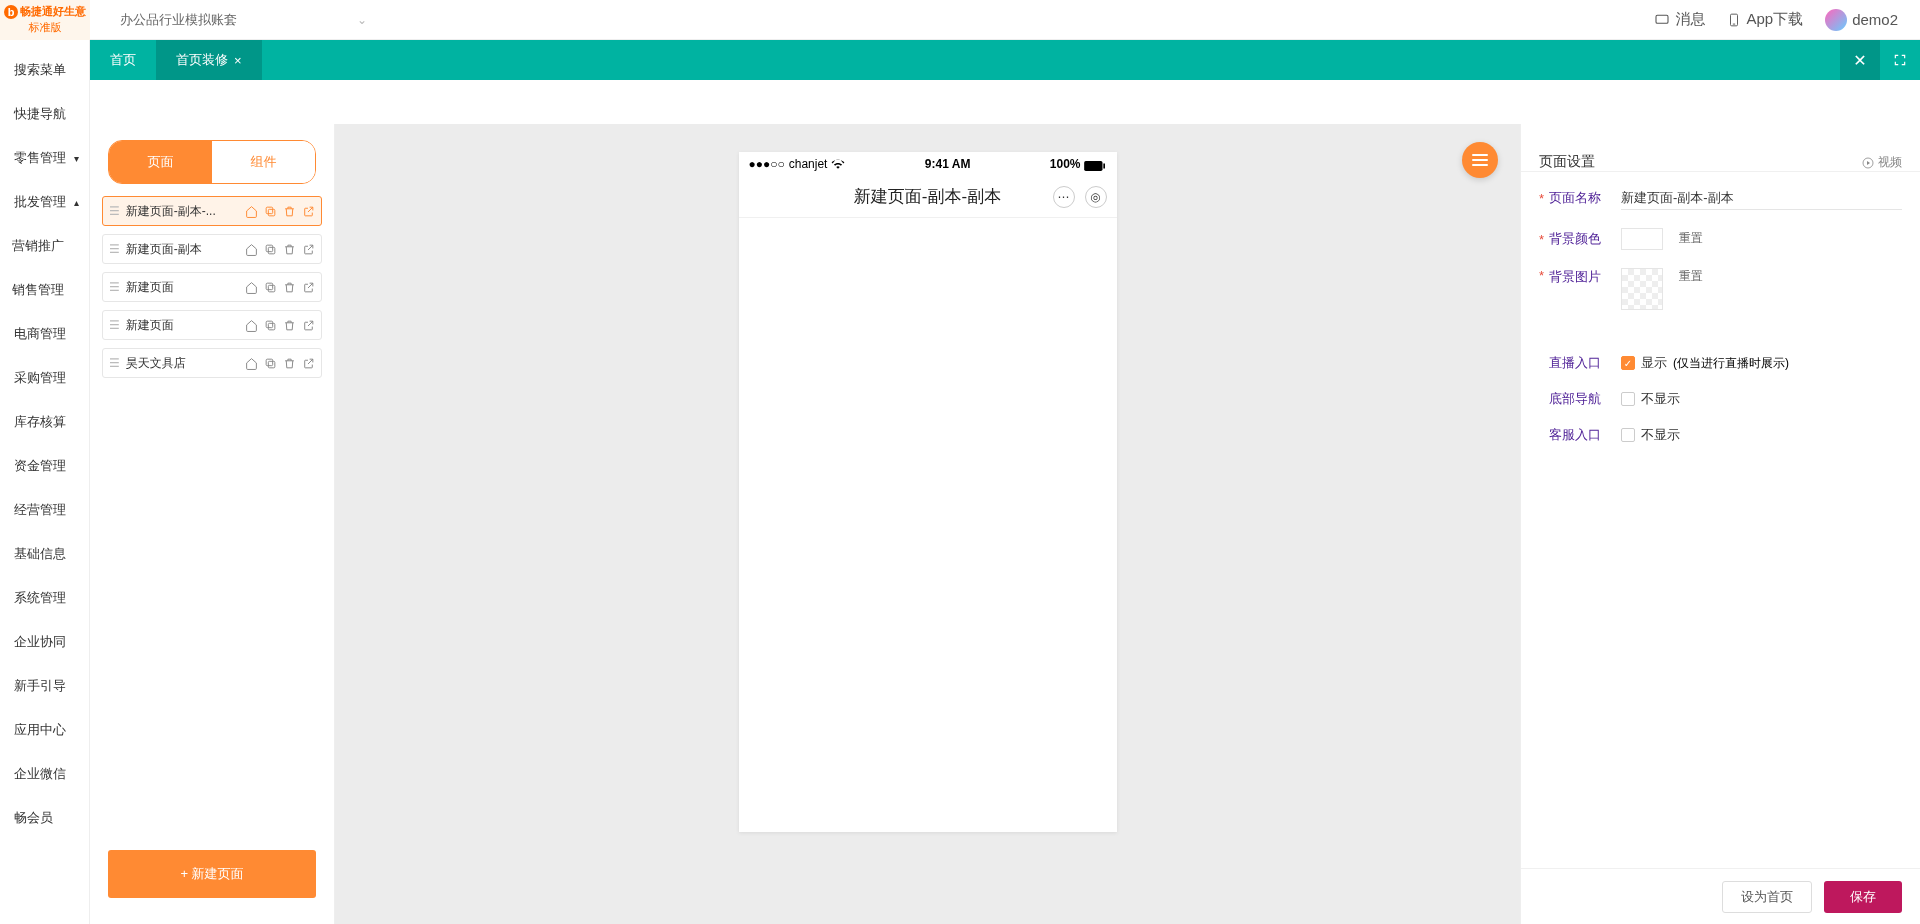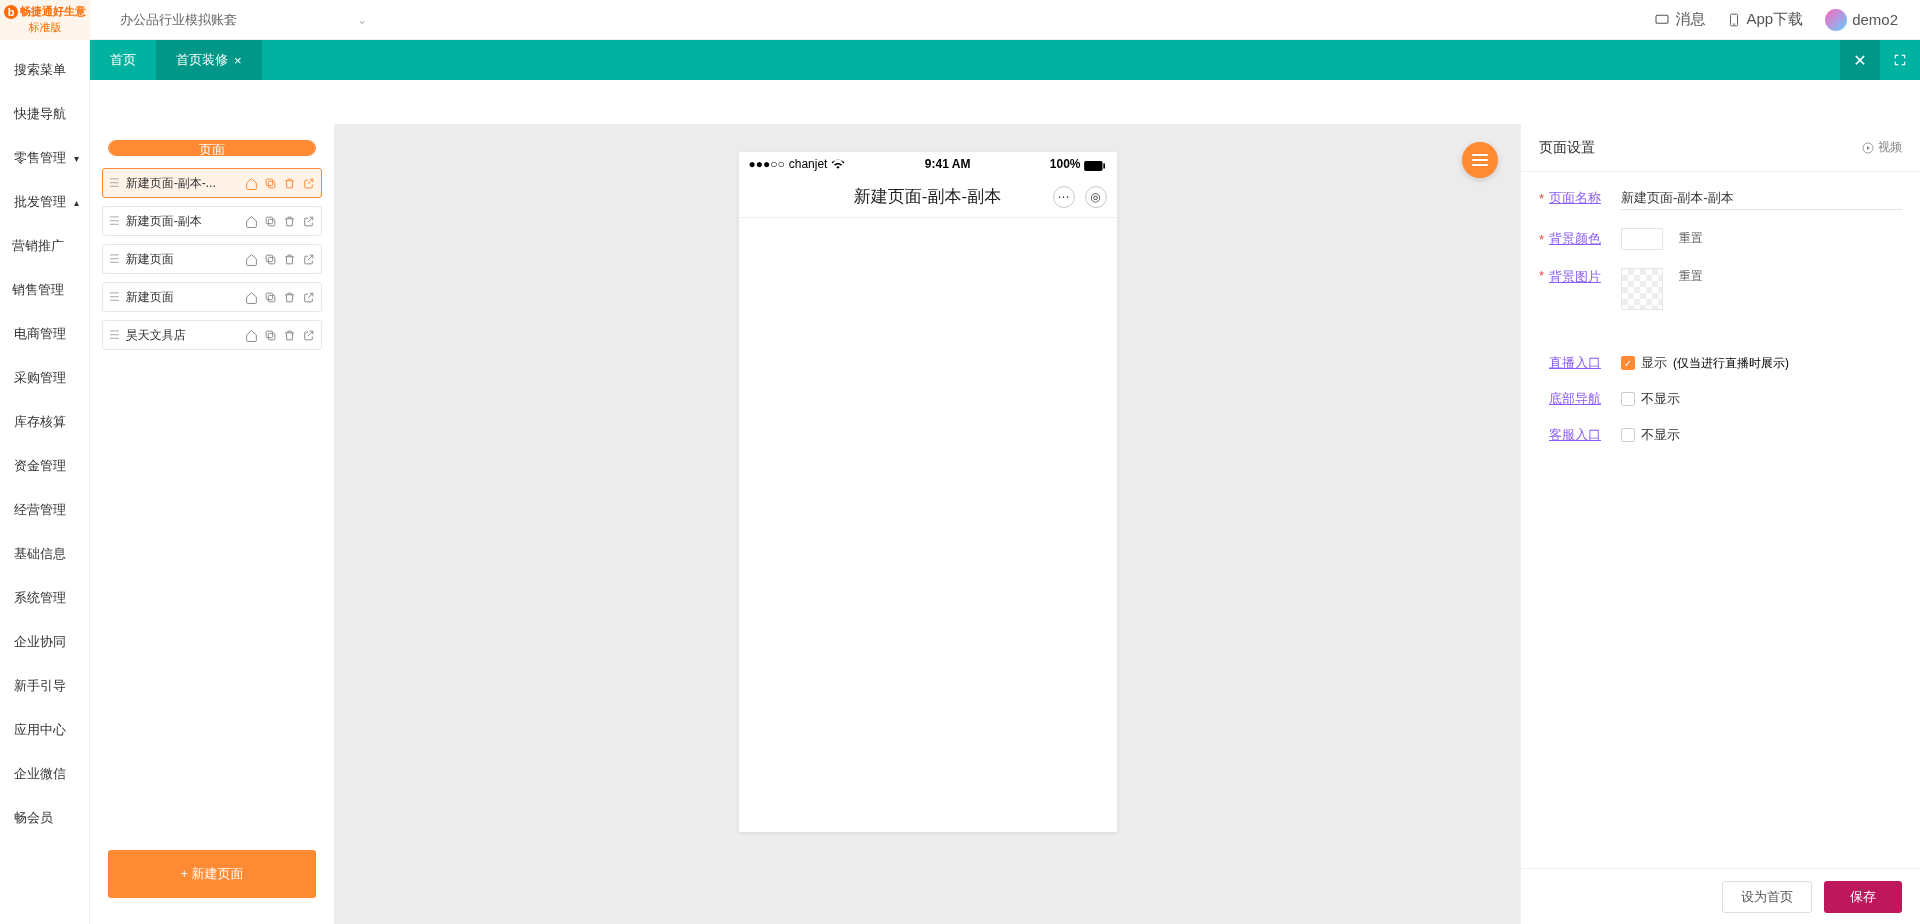--- a/index.html
+++ b/index.html
@@ -37,21 +37,21 @@
 .tabbar-icons { display: flex; align-items: center; }
 .tabbar-icons .tbi { width: 40px; height: 40px; display: flex; align-items: center; justify-content: center; color: #fff; font-size: 16px; cursor: pointer; }
 .tabbar-icons .tbi:first-child { background: #009688; }
 
 
 .workspace { flex: 1; display: flex; min-height: 0; }
 
 
 .pages-panel { width: 245px; background: #fff; display: flex; flex-direction: column; border-right: 1px solid #eee; }
 .pages-head { padding: 16px 18px 12px; }
-.seg { display: flex; border: 1px solid #ff8a33; border-radius: 14px; overflow: hidden; height: 16px; flex-direction: column; }
+.seg { display: flex; border: 1px solid #ff8a33; border-radius: 14px; overflow: hidden; height: 44px; }
 .seg-btn { flex: 1; display: flex; align-items: center; justify-content: center; font-size: 13px; cursor: pointer; }
 .seg-btn.active { background: #ff8a33; color: #fff; }
 .seg-btn.inactive { background: #fff; color: #ff8a33; }
 .pages-list { flex: 1; overflow-y: auto; padding: 0 12px; }
 .page-row { height: 30px; border: 1px solid #e6e6e6; border-radius: 3px; margin-bottom: 8px; display: flex; align-items: center; padding: 0 6px 0 6px; gap: 6px; font-size: 12px; color: #333; cursor: pointer; }
 .page-row.selected { border-color: #ff8a33; background: #fff3e8; }
 .drag-handle { color: #bbb; font-size: 12px; cursor: grab; }
 .page-name { flex: 1; white-space: nowrap; overflow: hidden; text-overflow: ellipsis; }
 .page-row .ic { color: #888; font-size: 12px; cursor: pointer; }
 .page-row.selected .ic { color: #ff8a33; }
@@ -66,27 +66,27 @@
 .sb-right { display: flex; align-items: flex-end; gap: 4px; font-weight: 600; }
 .phone-title-row { height: 42px; display: flex; align-items: center; justify-content: center; position: relative; border-bottom: 1px solid #f0f0f0; }
 .phone-title { font-size: 17px; color: #222; }
 .phone-title-icons { position: absolute; right: 10px; display: flex; align-items: center; gap: 10px; }
 .pti { width: 22px; height: 22px; border-radius: 11px; border: 1px solid #ccc; display: flex; align-items: center; justify-content: center; font-size: 12px; color: #333; }
 .fab { position: absolute; top: 18px; right: 22px; width: 36px; height: 36px; border-radius: 18px; background: #ff8a33; display: flex; flex-direction: column; align-items: center; justify-content: center; gap: 3px; cursor: pointer; box-shadow: 0 2px 6px rgba(0,0,0,0.15); }
 .fab .bar { width: 16px; height: 2px; background: #fff; border-radius: 1px; }
 
 
 .settings-panel { width: 400px; background: #fff; border-left: 1px solid #eee; display: flex; flex-direction: column; }
-.sp-head { height: 48px; display: flex; align-items: center; justify-content: space-between; padding: 0 18px; border-bottom: 1px solid #f0f0f0; }
+.sp-head { height: 48px; display: flex; align-items: flex-end; justify-content: space-between; padding: 0 18px; border-bottom: 1px solid #f0f0f0; }
 .sp-title { font-size: 14px; color: #333; }
 .sp-video { display: flex; align-items: center; gap: 4px; color: #888; font-size: 12px; cursor: pointer; }
 .sp-body { flex: 1; overflow-y: auto; padding: 14px 18px; }
 .frow { display: flex; align-items: center; margin-bottom: 18px; font-size: 13px; }
 .frow .req { color: #e74c3c; width: 10px; }
-.frow .lbl { width: 72px; color: #8b5cf6; text-decoration: underline; }
+.frow .lbl { width: 72px; color: #4c1d95; }
 .frow .val { flex: 1; }
 .txt-input { width: 100%; border: none; border-bottom: 1px solid #e5e5e5; padding: 4px 0; font-size: 13px; color: #333; outline: none; }
 .swatch { width: 42px; height: 22px; border: 1px solid #e5e5e5; background: #fff; display: inline-block; vertical-align: middle; }
 .checker { width: 42px; height: 42px; border: 1px solid #e5e5e5; background-image: linear-gradient(45deg,#eee 25%,transparent 25%,transparent 75%,#eee 75%),linear-gradient(45deg,#eee 25%,transparent 25%,transparent 75%,#eee 75%); background-size: 12px 12px; background-position: 0 0,6px 6px; display: inline-block; vertical-align: middle; }
 .reset-link { margin-left: 12px; color: #666; font-size: 12px; cursor: pointer; }
 .cb-row { display: flex; align-items: center; gap: 6px; }
 .cb { width: 14px; height: 14px; border: 1px solid #ccc; border-radius: 2px; display: inline-flex; align-items: center; justify-content: center; font-size: 10px; color: #fff; }
 .cb.checked { background: #ff8a33; border-color: #ff8a33; }
 .hint { color: #000000; font-size: 12px; }
 .sp-foot { height: 56px; border-top: 1px solid #f0f0f0; display: flex; align-items: center; justify-content: flex-end; gap: 12px; padding: 0 18px; }

